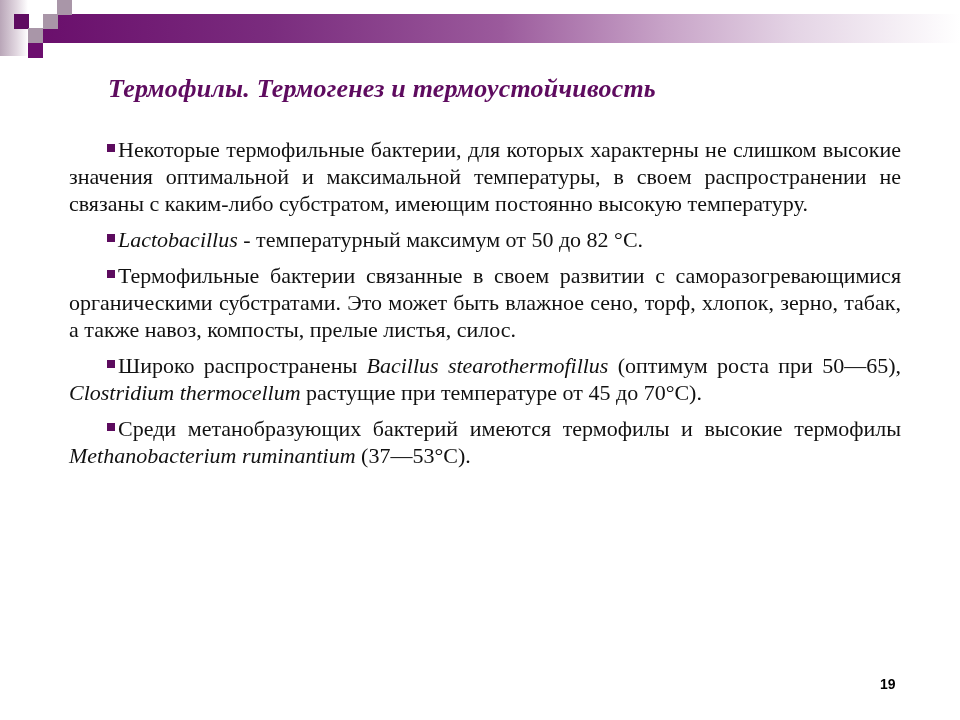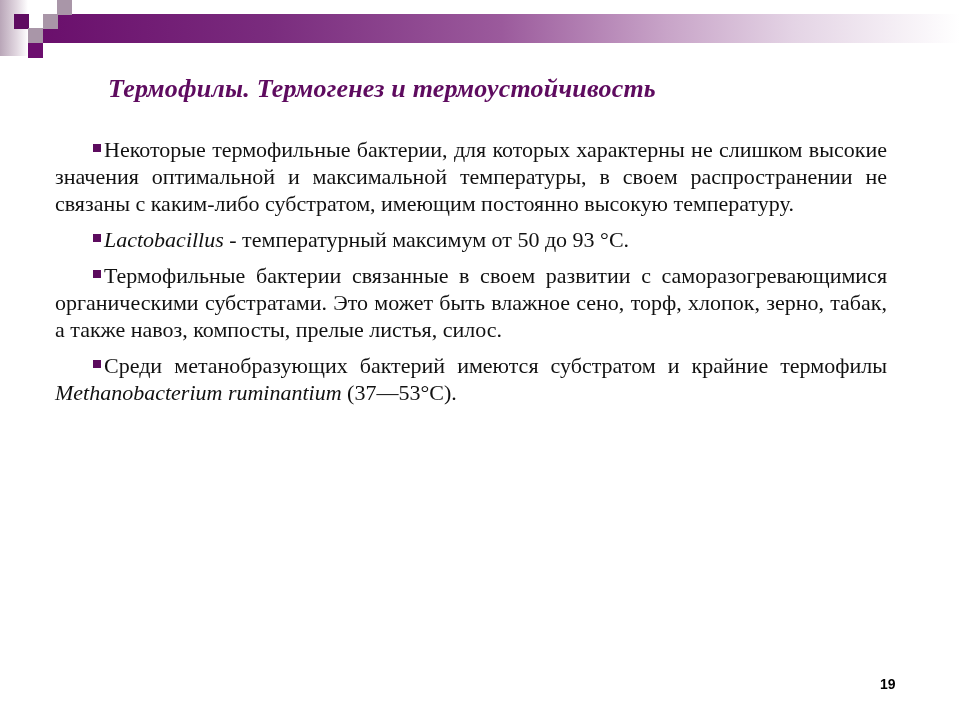--- a/index.html
+++ b/index.html
@@ -13,21 +13,21 @@
     background: linear-gradient(to right, #b9a6b8 0%, #e2d8e1 60%, #ffffff 100%); }
   .sq { position: absolute; width: 15px; height: 15px; }
   .bar { left: 43px; top: 14px; width: 917px; height: 29px;
     background: linear-gradient(to right, #6a0f6c 0%, #7a2c7e 25%, #9b5a9c 50%, #c8a4c8 68%, #e4d4e5 82%, #ffffff 100%); }
   .title {
     position: absolute; left: 64px; top: 74px; width: 840px;
     font-family: "Liberation Serif", serif; font-style: italic; font-weight: bold;
     font-size: 26px; color: #5e0b5f; letter-spacing: 0.2px; white-space: nowrap; margin-left: 44px;
   }
   .content {
-    position: absolute; left: 55px; top: 136px; width: 832px;
+    position: absolute; left: 69px; top: 136px; width: 832px;
     font-size: 22px; line-height: 27px; color: #111111;
   }
   .para { text-align: justify; text-indent: 38px; margin: 0 0 9px 0; }
   .para .bullet {
     display: inline-block; width: 8px; height: 8px; background: #5c0b5e;
     margin-right: 3px; vertical-align: 5px;
   }
   .para i { }
   .page-num {
     position: absolute; left: 880px; top: 676px;
@@ -42,18 +42,19 @@
 <div class="sq" style="left:57px;top:0;background:#a996a8;"></div>
 <div class="sq" style="left:14px;top:14px;background:#5f0c61;"></div>
 <div class="sq" style="left:43px;top:14px;background:#a996a8;"></div>
 <div class="sq" style="left:28px;top:28px;background:#a996a8;"></div>
 <div class="sq" style="left:28px;top:43px;background:#6c0e6e;"></div>
 
 <div class="title">Термофилы. Термогенез и термоустойчивость</div>
 
 <div class="content" id="body">
     <p class="para"><span class="bullet"></span><span>Некоторые термофильные бактерии, для которых характерны не слишком высокие значения оптимальной и максимальной температуры, в своем распространении  не связаны  с  каким-либо субстратом, имеющим постоянно высокую температуру.</span></p>
-    <p class="para"><span class="bullet"></span><i>Lactobacillus</i><span> - температурный максимум от 50 до 93 °С.</span></p>
+    <p class="para"><span class="bullet"></span><i>Lactobacillus</i><span> - температурный максимум от 50 до 82 °С.</span></p>
     <p class="para"><span class="bullet"></span><span>Термофильные бактерии связанные в своем развитии с саморазогревающимися органическими субстратами. Это может быть влажное сено, торф, хлопок, зерно, табак, а также навоз, компосты, прелые листья, силос.</span></p>
-    <p class="para"><span class="bullet"></span><span>Среди метанобразующих бактерий имеются субстратом и крайние термофилы </span><i>Methanobacterium ruminantium</i><span> (37—53°С).</span></p>
+    <p class="para"><span class="bullet"></span><span>Широко распространены </span><i>Bacillus stearothermofillus</i><span> (оптимум роста при 50—65), </span><i>Clostridium thermocellum</i><span> растущие при температуре от 45 до 70°С).</span></p>
+    <p class="para"><span class="bullet"></span><span>Среди метанобразующих бактерий имеются термофилы и высокие термофилы </span><i>Methanobacterium ruminantium</i><span> (37—53°С).</span></p>
   </div>
 
 <div class="page-num">19</div>
 
 </body></html>

